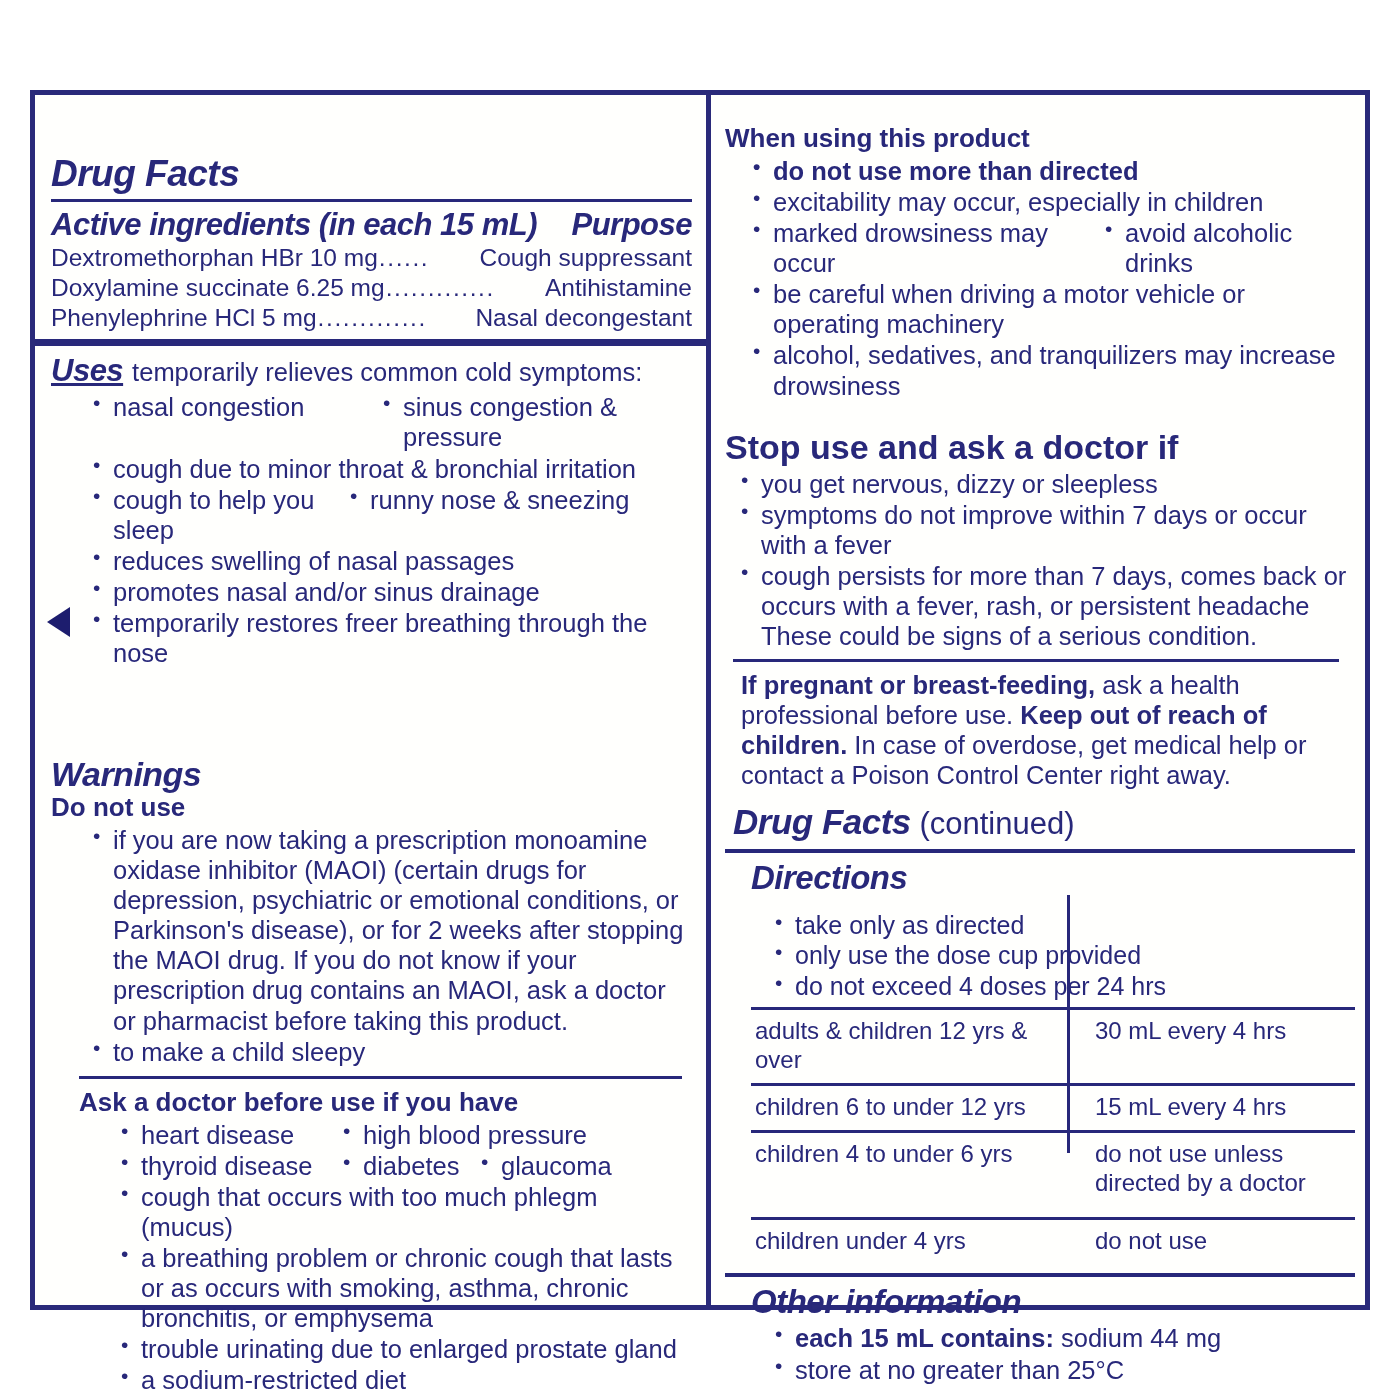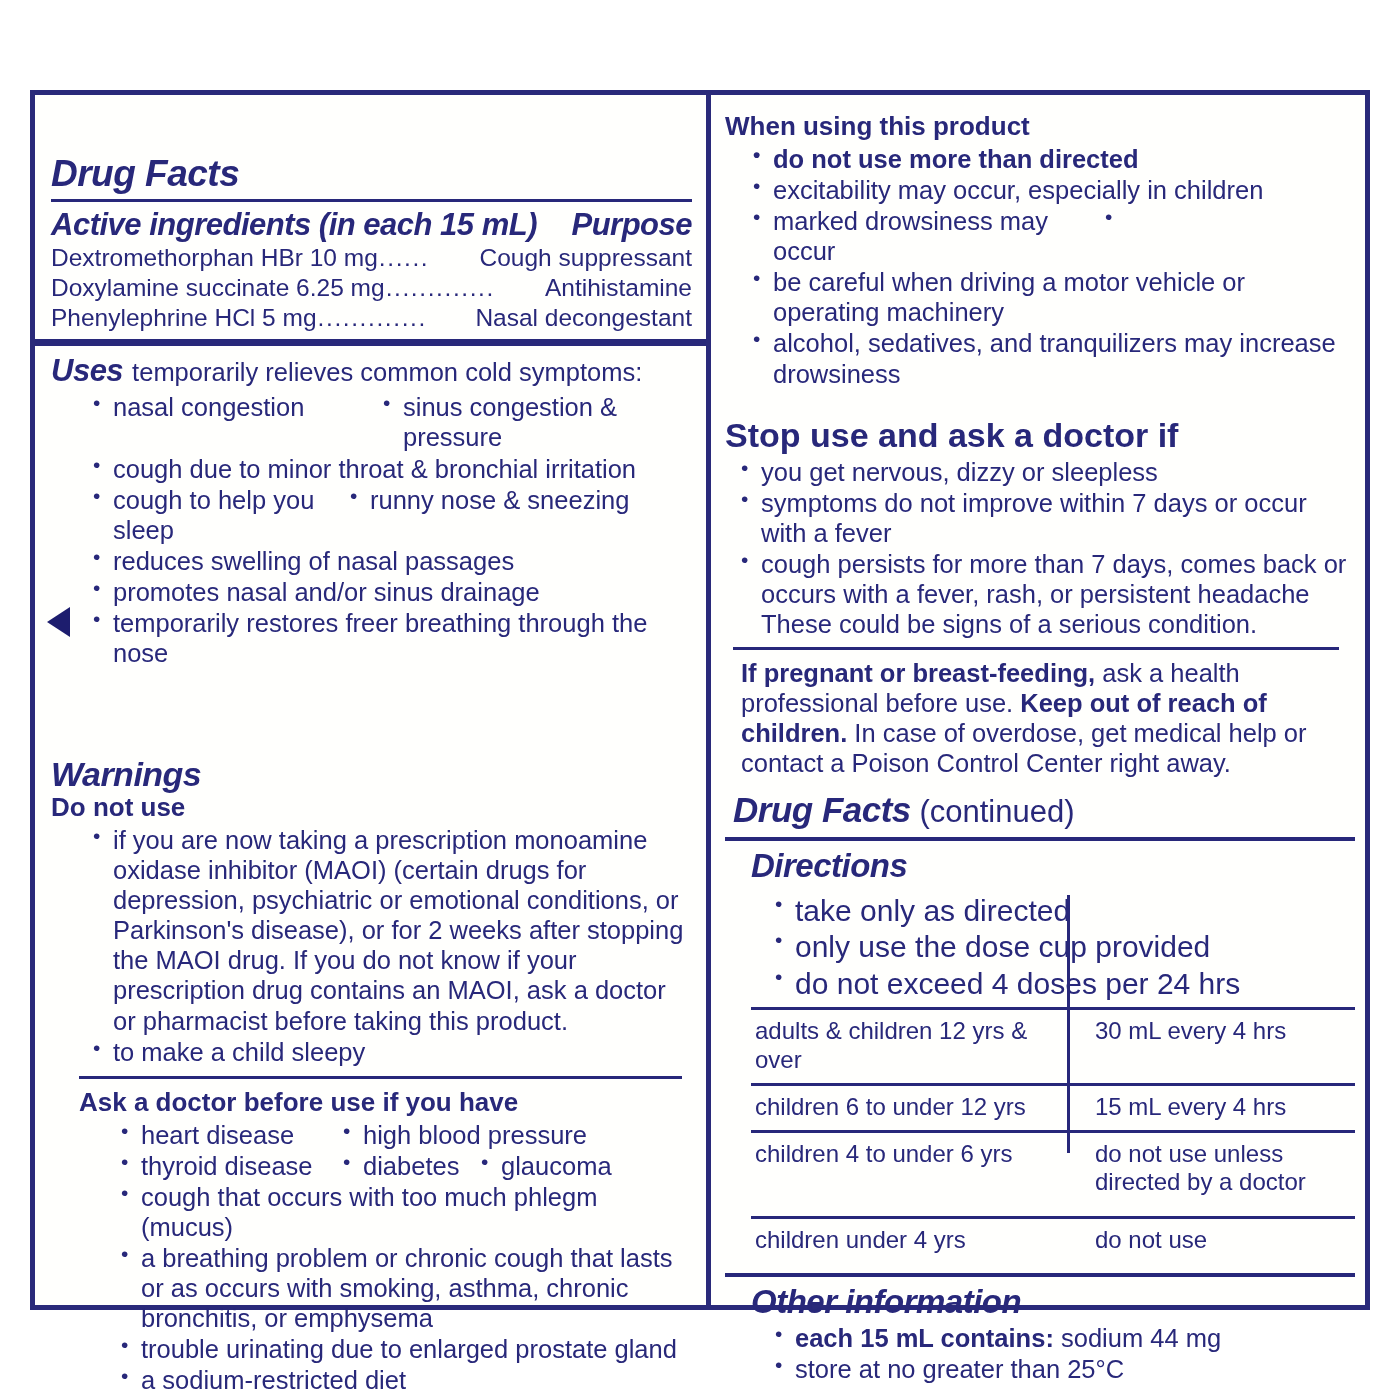--- a/index.html
+++ b/index.html
@@ -46,21 +46,21 @@
   }
   .body-txt {
     color: #28287a;
     font-weight: 400;
     line-height: 1.18;
   }
 
   
   .t-drugfacts   { font-size: 37px; }
   .t-active      { font-size: 31px; }
-  .t-uses        { font-size: 31px; }
+  .t-uses        { font-size: 31px; text-decoration: underline; }
   .t-warnings    { font-size: 34px; }
   .t-sub         { font-size: 24.5px; }
   .t-body        { font-size: 24.5px; }
   .rule-med   { border-top: 3px solid #28287a; }
   .rule-thick { border-top: 7px solid #28287a; }
 
   
   ul.blist { list-style: none; }
   ul.blist > li {
     position: relative;
@@ -122,21 +122,21 @@
     border-right: 23px solid #1d1d6e;
   }
 
   .warn-block { padding: 0 14px 0 16px; }
   .warn-title { padding-top: 10px; }
   .subrule {
     margin: 9px 10px 8px 28px;
     border-top: 3px solid #28287a;
   }
   .rblock { padding: 0 16px 0 14px; }
-  .r-top { padding-top: 16px; }
+  .r-top { padding-top: 28px; }
   .rrule-inset {
     margin: 8px 10px 8px 8px;
     border-top: 3px solid #28287a;
   }
 
   .dfc-box { padding: 6px 16px 0 14px; }
 
   .dir-wrap {
     margin: 0 10px 0 14px;
     border-top: 4px solid #28287a;
@@ -329,20 +329,21 @@
           <li class="hd-bold" style="font-size:25.5px">
             <span>do not use more than directed</span>
           </li>
           <li>
             <span>excitability may occur, especially in children</span>
           </li>
           <li class="two-col-li">
             <span style="flex:0 0 330px">marked drowsiness may occur</span>
             <span style="position:relative; padding-left:22px">
               <span style="position:absolute;left:2px;top:-1px;font-size:21px">•</span>
+              <span>avoid alcoholic drinks</span>
             </span>
           </li>
           <li>
             <span>be careful when driving a motor vehicle or operating machinery</span>
           </li>
           <li>
             <span>alcohol, sedatives, and tranquilizers may increase drowsiness</span>
           </li>
         </ul>
       </div>
@@ -370,21 +371,21 @@
       </div>
 
       <div class="dfc-box">
         <div style="margin-left:8px; margin-top:6px">
           <span class="hd-italic" style="font-size:35px">Drug Facts</span><span class="body-txt" style="font-size:31px"> (continued)</span>
         </div>
       </div>
 
       <div class="dir-wrap" style="margin-top:6px; position:relative">
         <div class="hd-italic" style="font-size:33px">Directions</div>
-        <ul class="blist body-txt" style="margin-left:22px; margin-top:8px; font-size:30px">
+        <ul class="blist body-txt" style="margin-left:22px; margin-top:14px; font-size:25px">
           <li>
             <span>take only as directed</span>
           </li>
           <li>
             <span>only use the dose cup provided</span>
           </li>
           <li>
             <span>do not exceed 4 doses per 24 hrs</span>
           </li>
         </ul>

